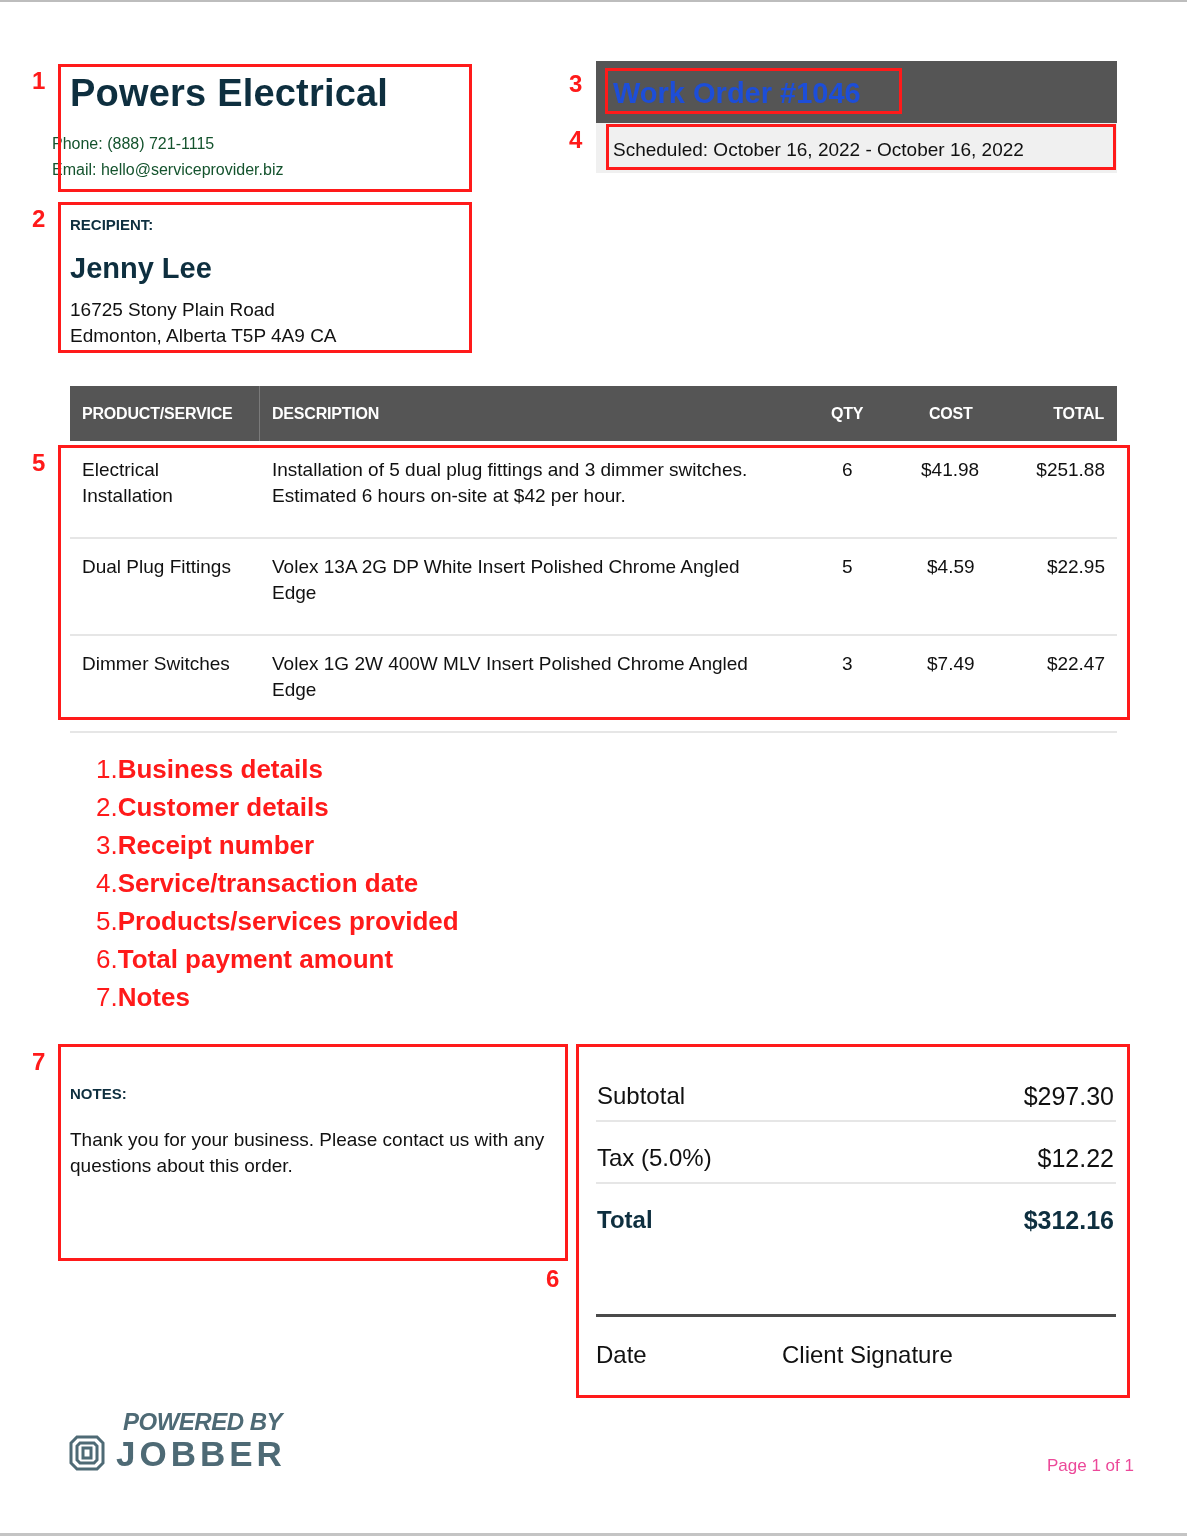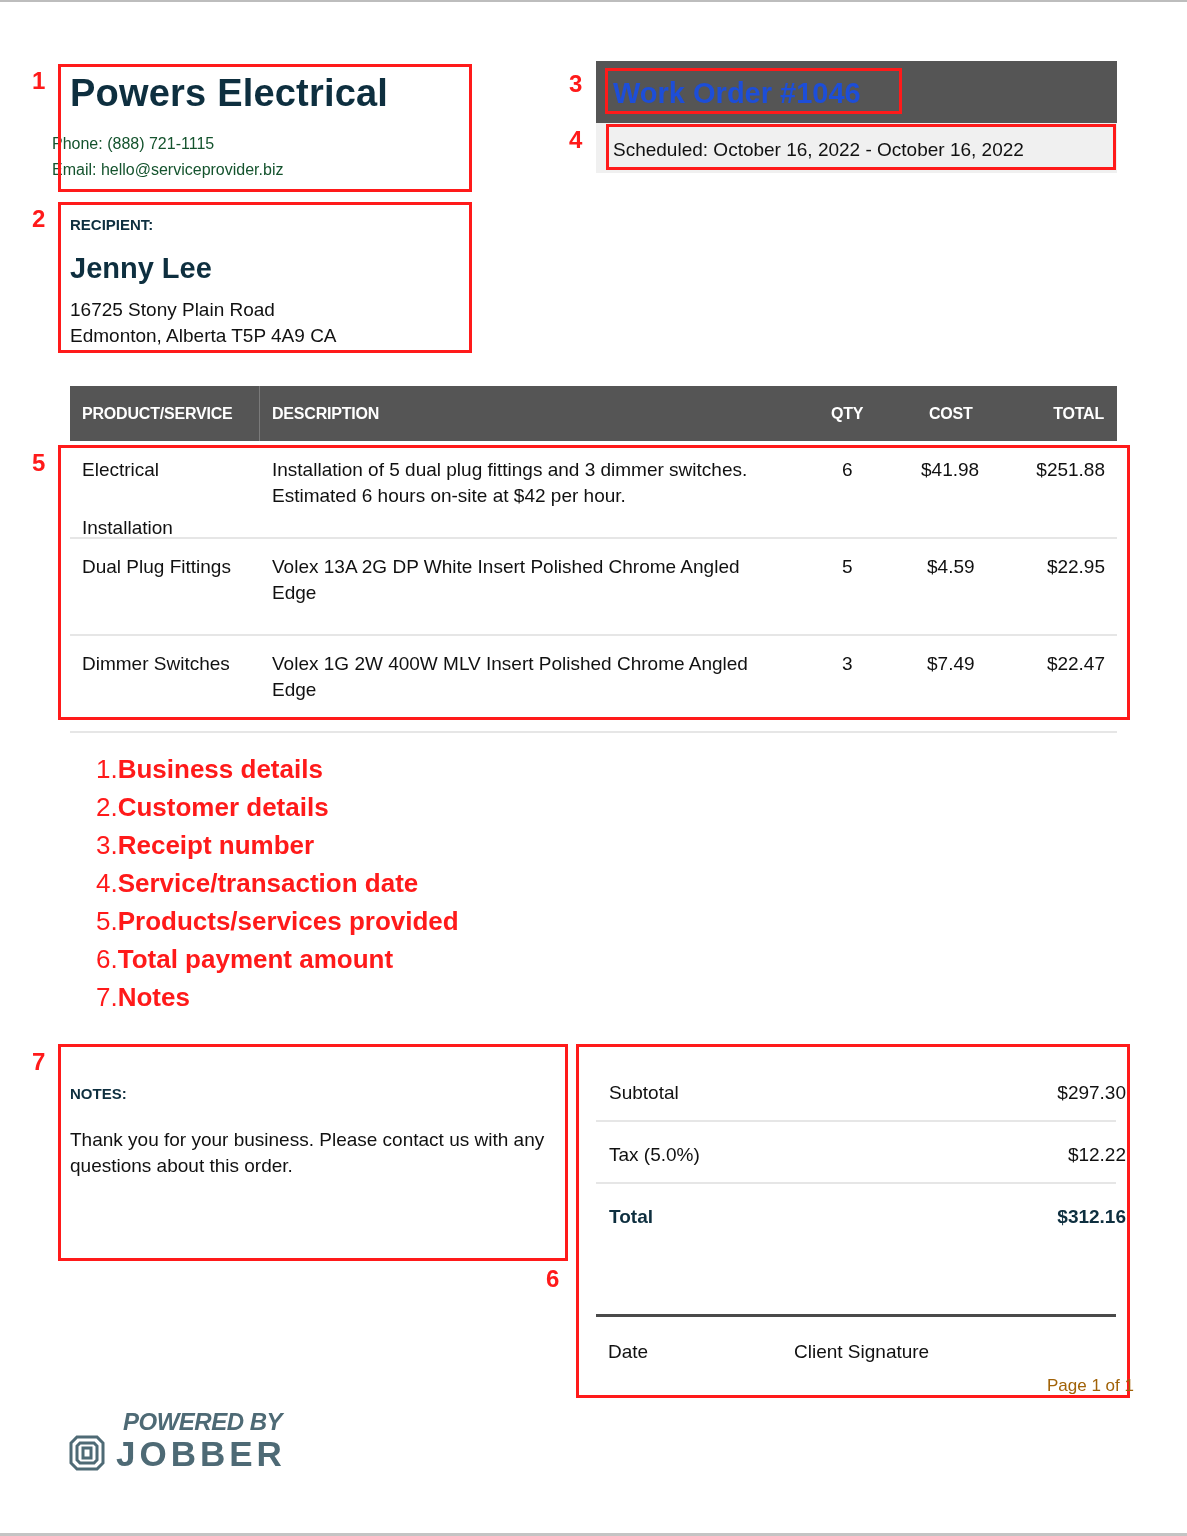--- a/index.html
+++ b/index.html
@@ -31,30 +31,30 @@
     .td { position: absolute; font-size: 19px; color: #111; line-height: 26px; }
     .row-sep { position: absolute; left: 70px; width: 1047px; height: 2px; background: #e6e6e6; }
 
     .legend-item { position: absolute; left: 96px; font-size: 26px; color: #ff1a1a; line-height: 1; }
     .legend-item .n { font-weight: normal; }
     .legend-item .t { font-weight: bold; }
 
     .notes-label { left: 70px; top: 1085px; font-size: 15px; font-weight: bold; color: #0e2f3f; }
     .notes-text { left: 70px; top: 1127px; width: 495px; font-size: 19px; color: #111; line-height: 26px; }
 
-    .sum-label { position: absolute; left: 597px; font-size: 19px; color: #111; margin-left: 12px; }
-    .sum-val { position: absolute; right: 61px; font-size: 19px; color: #111; text-align: center; }
+    .sum-label { position: absolute; left: 597px; font-size: 24px; color: #111; }
+    .sum-val { position: absolute; right: 73px; font-size: 25px; color: #111; text-align: center; }
     .sum-sep { position: absolute; left: 596px; width: 520px; height: 2px; background: #e6e6e6; }
     .total-bold { font-weight: bold; color: #0e2f3f; }
     .sig-line { left: 596px; top: 1314px; width: 520px; height: 3px; background: #4a4a4a; }
 
     .powered { left: 123px; top: 1408px; font-size: 24px; font-weight: bold; font-style: italic; color: #4e6a75; letter-spacing: -0.5px; }
     .jobber-word { left: 116px; top: 1434px; font-size: 35px; font-weight: 900; color: #4e6a75; letter-spacing: 4px; }
     .jobber-logo { left: 69px; top: 1435px; width: 36px; height: 36px; }
-    .page-num { left: 1047px; top: 1376px; font-size: 17px; color: #a16207; }
+    .page-num { left: 1047px; top: 1456px; font-size: 17px; color: #ec4899; }
   </style>
 </head>
 <body>
 
 <div class="edge-top"></div>
 
 <div class="abs biz-name">Powers Electrical</div>
 <div class="abs biz-line" style="top:135px;">Phone: (888) 721-1115</div>
 <div class="abs biz-line" style="top:161px;">Email: hello@serviceprovider.biz</div>
 
@@ -72,21 +72,21 @@
   <div class="div"></div>
   <div class="th" style="left:12px;">PRODUCT/SERVICE</div>
   <div class="th" style="left:202px;">DESCRIPTION</div>
   <div class="th" style="left:761px;">QTY</div>
   <div class="th" style="left:859px;">COST</div>
   <div class="th" style="right:13px;">TOTAL</div>
 </div>
 
 <div>
   <div class="td" style="left:82px; top:457px;">Electrical</div>
-  <div class="td" style="left:82px; top:483px;margin-top:32px;">Installation</div>
+  <div class="td" style="left:82px; top:483px;">Installation</div>
   <div class="td" style="left:272px; top:457px;">Installation of 5 dual plug fittings and 3 dimmer switches.</div>
   <div class="td" style="left:272px; top:483px;">Estimated 6 hours on-site at $42 per hour.</div>
   <div class="td" style="left:842px; top:457px;">6</div>
   <div class="td" style="left:921px; top:457px;">$41.98</div>
   <div class="td" style="right:82px; top:457px;">$251.88</div>
 </div>
 <div class="row-sep" style="top:537px;"></div>
 
 <div>
   <div class="td" style="left:82px; top:554px;">Dual Plug Fittings</div>

